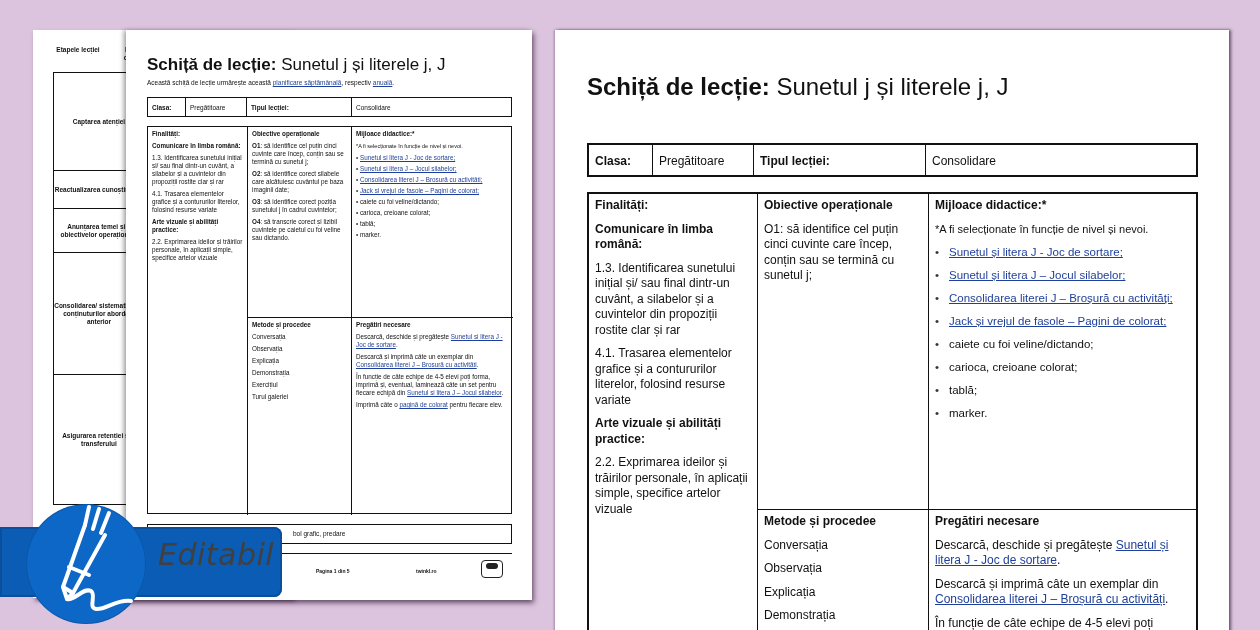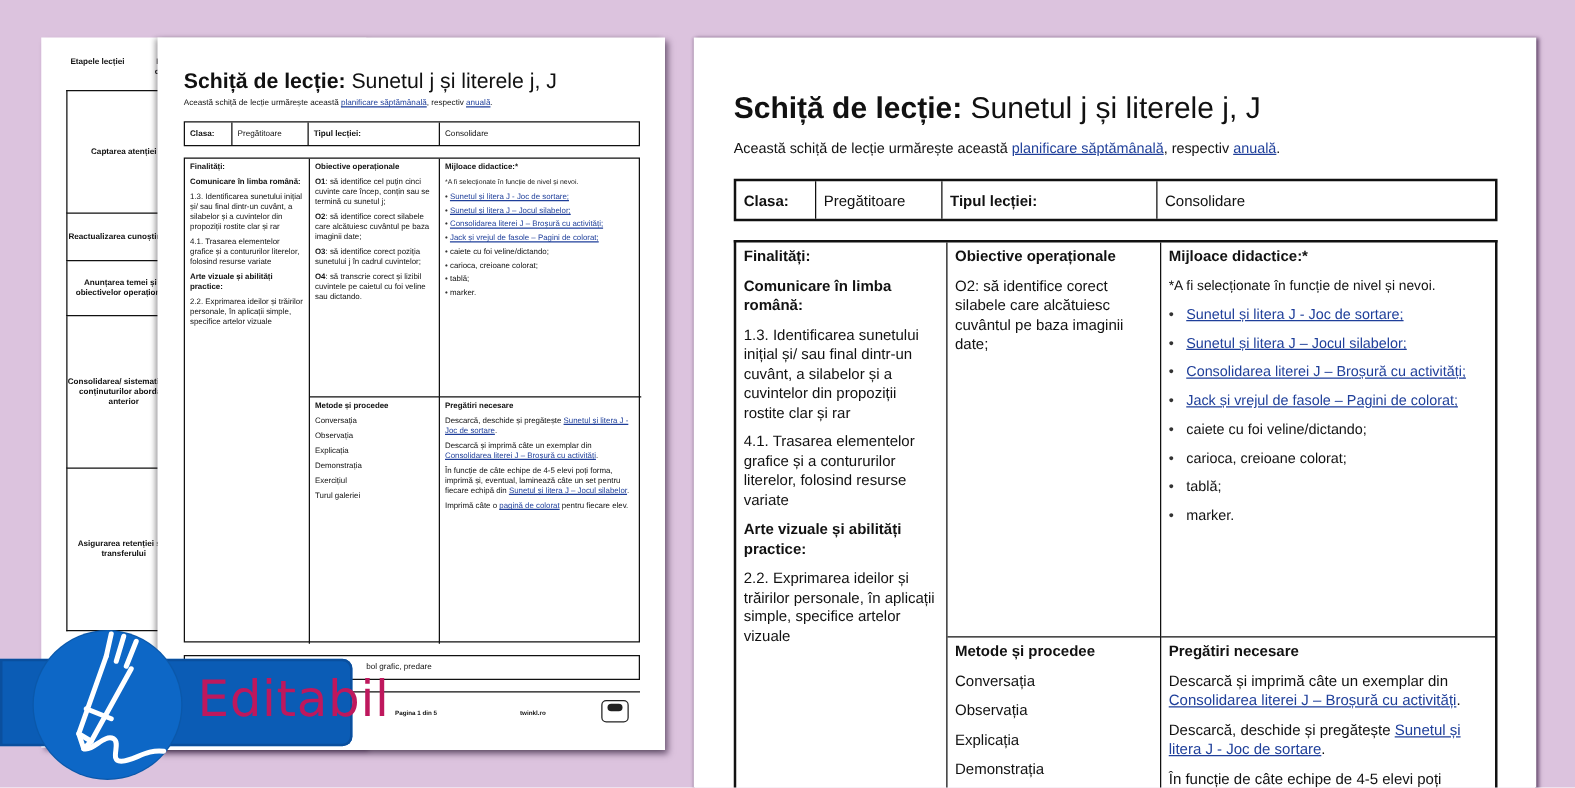--- a/index.html
+++ b/index.html
@@ -55,21 +55,21 @@
   .front-grid .bt { border-top: 1.5px solid #111; }
   .front-grid .cell p { margin-bottom: 8px; }
   .front-grid .h { font-weight: bold; }
   .front-grid .small { font-size: 11px; }
   .front-grid ul { list-style: none; }
   .front-grid li { margin-bottom: 7.5px; white-space: nowrap; font-size: 11.5px; }
   .front-grid li::before { content: "•"; display: inline-block; width: 14px; color: #333; }
 
   
   .badge-bar { position: absolute; left: 0; top: 527px; width: 282px; height: 70px; background: #0b5cb5; border-radius: 0 8px 8px 0; box-shadow: 0 0 0 2px #0a4f9e inset; }
-  .badge-text { position: absolute; left: 158px; top: 537px; font-size: 40px; color: #be185d; font-family: "DejaVu Sans", sans-serif; letter-spacing: 0.5px; }
+  .badge-text { position: absolute; left: 158px; top: 537px; font-size: 30px; color: #404040; font-family: "DejaVu Sans", sans-serif; letter-spacing: 0.5px; font-style: italic; }
   .badge-circle { position: absolute; left: 27px; top: 505px; width: 118px; height: 118px; border-radius: 50%; background: #0d67c6; box-shadow: 0 0 0 1px #0b58aa; }
   .badge-circle svg { position: absolute; left: 0; top: 0; }
 </style>
 </head>
 <body>
 
 <div class="page-back">
   <div class="hdr" style="left:22px;width:46px;">Etapele lecției</div>
   <div class="hdr" style="left:86px;width:20px;overflow:hidden;">Fo org</div>
   <table class="stage-table">
@@ -156,39 +156,38 @@
   </div>
   <div class="mid-foot-box">bol grafic, predare</div>
   <div class="mid-foot-line"></div>
   <div class="mid-foot-page">Pagina 1 din 5</div>
   <div class="mid-foot-site">twinkl.ro</div>
   <div class="mid-foot-logo"></div>
 </div>
 
 <div class="page-front">
   <div class="title"><b>Schiță de lecție:</b><span> Sunetul j și literele j, J</span></div>
-  <div class="sub"><span>Această schiță de lecție urmărește această </span><a class="lnk">planificare săptămânală</a><span>, respectiv </span><a class="lnk">anuală</a><span>.</span></div>
   <div class="front-info">
     <div class="k" style="width:64px;">Clasa:</div>
     <div style="width:101px;">Pregătitoare</div>
     <div class="k" style="width:172px;">Tipul lecției:</div>
     <div style="flex:1;">Consolidare</div>
   </div>
   <div class="front-grid">
     <div class="cell span2">
       <p class="h">Finalități:</p>
       <p class="h">Comunicare în limba română:</p>
       <p>1.3. Identificarea sunetului inițial și/ sau final dintr-un cuvânt, a silabelor și a cuvintelor din propoziții rostite clar și rar</p>
       <p>4.1. Trasarea elementelor grafice și a contururilor literelor, folosind resurse variate</p>
       <p class="h">Arte vizuale și abilități practice:</p>
       <p>2.2. Exprimarea ideilor și trăirilor personale, în aplicații simple, specifice artelor vizuale</p>
     </div>
     <div class="cell">
       <p class="h">Obiective operaționale</p>
-      <p><span>O2</span><span>: să identifice corect silabele care alcătuiesc cuvântul pe baza imaginii date;</span></p>
+      <p><span>O1</span><span>: să identifice cel puțin cinci cuvinte care încep, conțin sau se termină cu sunetul j;</span></p>
     </div>
     <div class="cell last">
       <p class="h">Mijloace didactice:*</p>
       <p class="small">*A fi selecționate în funcție de nivel și nevoi.</p>
       <ul>
         <li><a class="lnk">Sunetul și litera J - Joc de sortare;</a></li>
         <li><a class="lnk">Sunetul și litera J – Jocul silabelor;</a></li>
         <li><a class="lnk">Consolidarea literei J – Broșură cu activități;</a></li>
         <li><a class="lnk">Jack și vrejul de fasole – Pagini de colorat;</a></li>
         <li>caiete cu foi veline/dictando;</li>
@@ -199,22 +198,22 @@
     </div>
     <div class="cell bt">
       <p class="h">Metode și procedee</p>
       <p>Conversația</p>
       <p>Observația</p>
       <p>Explicația</p>
       <p>Demonstrația</p>
     </div>
     <div class="cell bt last">
       <p class="h">Pregătiri necesare</p>
+      <p><span>Descarcă, deschide și pregătește </span><a class="lnk">Sunetul și litera J - Joc de sortare</a><span>.</span></p>
       <p><span>Descarcă și imprimă câte un exemplar din </span><a class="lnk">Consolidarea literei J – Broșură cu activități</a><span>.</span></p>
-      <p><span>Descarcă, deschide și pregătește </span><a class="lnk">Sunetul și litera J - Joc de sortare</a><span>.</span></p>
       <p><span>În funcție de câte echipe de 4-5 elevi poți forma, imprimă și, eventual, laminează câte un set pentru fiecare echipă din </span></p>
     </div>
   </div>
 </div>
 
 <div class="badge-bar"></div>
 <div class="badge-text">Editabil</div>
 <div class="badge-circle">
   <svg width="118" height="118" viewBox="0 0 118 118">
     <g fill="none" stroke="#fff" stroke-width="4" stroke-linecap="round" stroke-linejoin="round">

